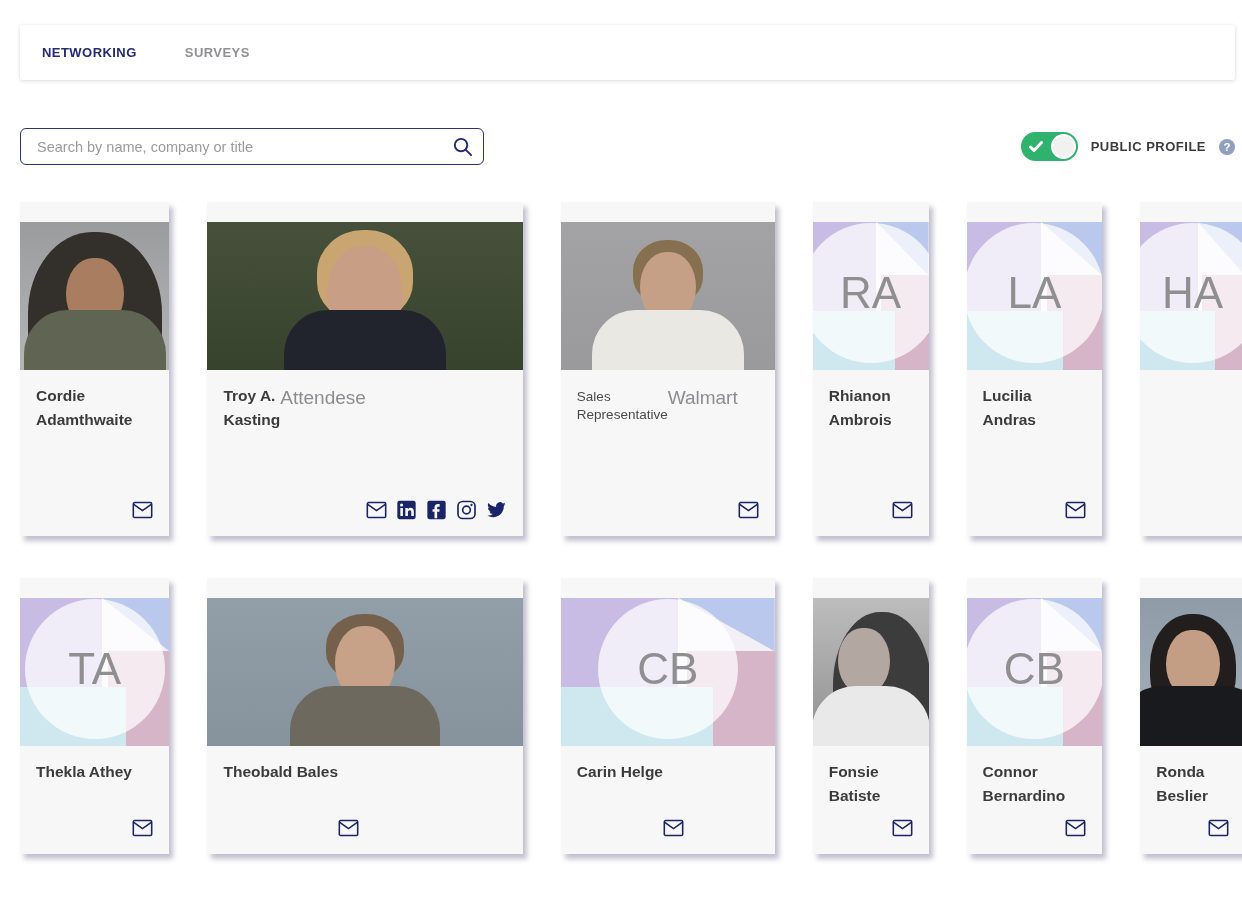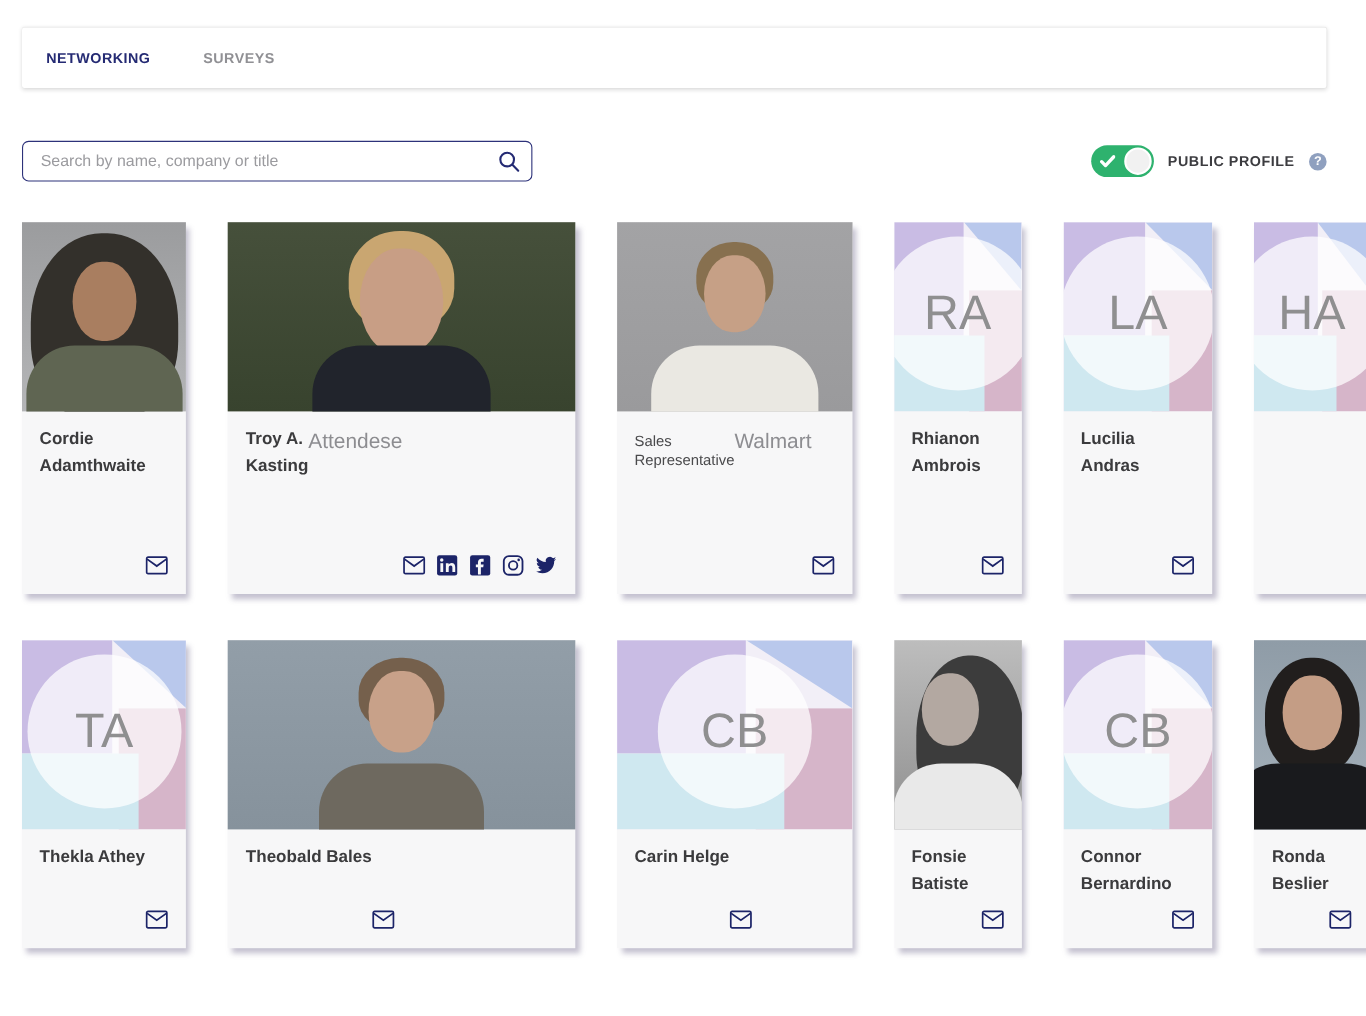--- a/index.html
+++ b/index.html
@@ -1,18 +1,18 @@
 <!DOCTYPE html>
 <html><head>
 <meta charset="utf-8">
 <style>
   * { box-sizing: border-box; margin: 0; padding: 0; }
   html,body { width:1242px; height:924px; background:#ffffff; overflow:hidden;
     font-family:"Liberation Sans","DejaVu Sans",sans-serif; color:#3b3b3d; }
-  .page { padding:25px 36px 0 20px; }
+  .page { padding:25px 7px 0 20px; }
 
   
   .tabbar { height:55px; background:#fff; display:flex; align-items:center;
     padding:0 22px; border-radius:2px;
     box-shadow:0 1px 4px rgba(0,0,0,.14), 0 0 1px rgba(0,0,0,.08); }
   .tab { background:none; border:none; cursor:pointer; font-family:inherit;
     font-size:13px; font-weight:700; letter-spacing:.45px; color:#909094; margin-right:48px; }
   .tab.active { color:#242a73; }
 
   
@@ -31,21 +31,21 @@
     border-radius:50%; background:#f1f1f1; border:2px solid #ffffff; }
   .toggle-label { font-size:13px; font-weight:700; letter-spacing:.5px; color:#3c3c40; }
   .help { width:16px; height:16px; border-radius:50%; background:#8fa0bf; color:#fff;
     font-size:11.5px; font-weight:700; display:flex; align-items:center; justify-content:center; cursor:pointer; }
 
   
   .grid { margin-top:37px; display:grid; grid-template-columns:repeat(6,1fr);
     column-gap:38px; row-gap:42px; }
   .card { background:#f7f7f8; display:flex; flex-direction:column; cursor:pointer;
     box-shadow:4px 5px 5px rgba(113,106,140,.42); }
-  .media { height:172px; flex:none; position:relative; overflow:hidden; }
+  .media { height:148px; flex:none; position:relative; overflow:hidden;margin-top:20px; }
   .body { padding:14px 16px 16px; display:flex; flex-direction:row; flex:1; }
   .grid .card:nth-child(-n+6) .body { min-height:166px; }
   .grid .card:nth-child(n+7) .body { min-height:108px; }
   .name { font-size:15.5px; font-weight:700; color:#3b3b3d; line-height:1.55; }
   .title { font-size:13.5px; color:#4a4a4c; line-height:1.35; margin-top:4px; }
   .company { font-size:19px; color:#8d8d91; margin-top:3px; }
   .title:empty, .company:empty { display:none; }
   .links { margin-top:auto; padding-top:10px; display:flex; align-items:center; gap:9px; }
   .icon-btn { width:21px; height:20px; color:#1c2468; cursor:pointer; display:inline-flex; }
   .icon-btn svg { width:100%; height:100%; }

